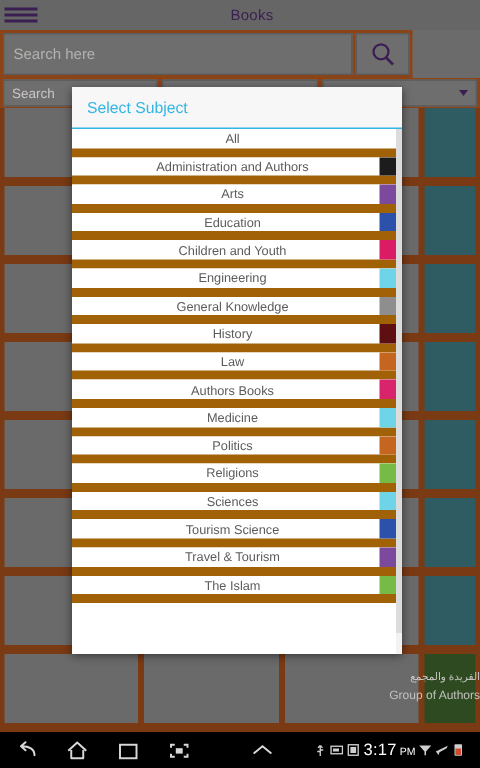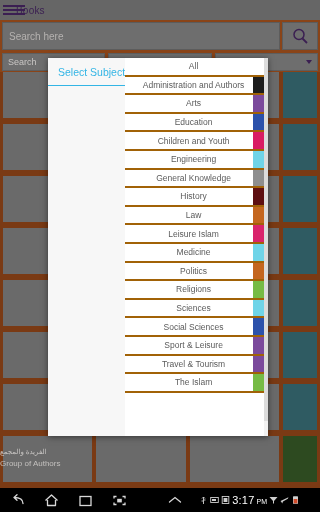--- a/index.html
+++ b/index.html
@@ -16,27 +16,27 @@
 
   
   .titlebar {
     position:absolute; left:0; top:0; width:320px; height:20px;
     background:#666666;
     display:flex; align-items:center;
   }
   .hamburger { width:22px; margin-left:3px; display:flex; flex-direction:column; gap:2px; }
   .hamburger i { display:block; height:2px; background:#3b1f52; border-radius:0; }
   .title-text {
-    position:absolute; left:16px; right:0; 
+    position:absolute; left:16px; right:0; text-align:center;
     font-size:10px; color:#3b1f52; letter-spacing:.2px;
   }
 
   
   .searchbar {
-    position:absolute; left:0; top:20px; width:320px; height:32px;
+    position:absolute; left:0; top:20px; width:275px; height:32px;
     background:#8a4418; padding:2px 2px;
     display:flex; gap:2px;
   }
   .search-input {
     flex:1; height:28px; background:#6e6e6e;
     border:1px solid #5c5c5c;
     color:#b9b9b9; font-size:10px; font-family:"Liberation Sans", sans-serif;
     padding:0 6px; outline:none;
   }
   .search-input::placeholder { color:#b5b2b0; }
@@ -63,51 +63,51 @@
     position:relative; height:52px; width:320px;
     border-bottom:6px solid #7a3a14;
     display:flex; gap:4px; padding:0 3px;
   }
   .book-slot { flex:1; background:#6a6a6a; height:46px; margin-top:0; }
   .book-slot.teal { background:#2f5b62; flex:0 0 34px; }
   .book-slot.green { background:#2d4a20; flex:0 0 34px; }
 
   .shelf-caption {
     position:absolute; left:0; right:0; bottom:18px;
-    text-align:left; color:#c3c0be; font-size:8px; line-height:12px;
+    text-align:right; color:#c3c0be; font-size:8px; line-height:12px;
   }
   .shelf-caption .ar { font-size:7px; color:#c9c6c4; }
 
   
   .scrim { position:absolute; left:0; top:0; width:320px; height:488px; background:rgba(0,0,0,0); }
   .dialog {
     position:absolute; left:48px; top:58px; width:220px; height:378px;
     background:#f7f7f7;
     box-shadow:0 1px 6px rgba(0,0,0,.5);
-    display:flex; flex-direction:row;
+    display:flex; flex-direction:column;
     overflow:hidden;
     justify-content:space-between;
   }
   .dialog-title {
     height:28px; line-height:28px; padding-left:10px;
     font-size:10.5px; color:#33b5e5;
     border-bottom:1px solid #33b5e5;
     background:#f7f7f7;
     flex:0 0 auto;
   }
   .dialog-body {
     flex:1; background:#ffffff; position:relative;
     overflow:hidden;
     padding:0 0 0 0;
   }
   .list { width:100%; }
   .list-item {
     position:relative; height:18.6px;
     display:flex; align-items:center; justify-content:center;
-    border-bottom:2px solid #a16207;
+    border-bottom:6px solid #a16207;
     font-size:8.5px; color:#5b5b5b;
     background:#fff;
     padding:0 14px 0 8px;
   }
   .swatch {
     position:absolute; right:4px; top:0; bottom:0; width:11px;
   }
   
   .scroll-track {
     position:absolute; right:0; top:0; width:4px; height:100%;
@@ -119,21 +119,21 @@
   }
 
   
   .navbar {
     position:absolute; left:0; top:488px; width:320px; height:24px;
     background:#000; display:flex; align-items:center;
   }
   .nav-ico { width:34px; display:flex; align-items:center; justify-content:center; }
   .nav-ico svg { display:block; }
   .nav-caret { margin-left:26px; width:26px; display:flex; align-items:center; justify-content:center; }
-  .status { margin-left:auto; display:flex; align-items:center; gap:2px; padding-right:20px; }
+  .status { margin-left:auto; display:flex; align-items:center; gap:2px; padding-right:10px; }
   .status .clock { font-size:11px; color:#fff; font-family:"Liberation Sans", sans-serif; letter-spacing:.2px; }
   .status .ampm { font-size:7px; color:#fff; position:relative; top:1px; }
   .sicon { width:9px; height:10px; display:block; }
 </style>
 </head>
 <body>
 
 <div id="app">
 
   <div class="titlebar">
@@ -260,46 +260,42 @@
           </div>
           <div class="list-item">
             <span>History</span>
             <span class="swatch" style="background: rgb(94, 15, 17);"></span>
           </div>
           <div class="list-item">
             <span>Law</span>
             <span class="swatch" style="background: rgb(196, 102, 31);"></span>
           </div>
           <div class="list-item">
-            <span>Leisure Islam</span>
+            <span>Authors Books</span>
             <span class="swatch" style="background: rgb(217, 36, 108);"></span>
           </div>
           <div class="list-item">
             <span>Medicine</span>
             <span class="swatch" style="background: rgb(111, 212, 232);"></span>
           </div>
           <div class="list-item">
             <span>Politics</span>
             <span class="swatch" style="background: rgb(196, 102, 31);"></span>
           </div>
           <div class="list-item">
             <span>Religions</span>
             <span class="swatch" style="background: rgb(118, 187, 69);"></span>
           </div>
           <div class="list-item">
             <span>Sciences</span>
             <span class="swatch" style="background: rgb(111, 212, 232);"></span>
           </div>
           <div class="list-item">
-            <span>Social Sciences</span>
+            <span>Tourism Science</span>
             <span class="swatch" style="background: rgb(44, 81, 171);"></span>
-          </div>
-          <div class="list-item">
-            <span>Sport &amp; Leisure</span>
-            <span class="swatch" style="background: rgb(123, 74, 156);"></span>
           </div>
           <div class="list-item">
             <span>Travel &amp; Tourism</span>
             <span class="swatch" style="background: rgb(123, 74, 156);"></span>
           </div>
           <div class="list-item">
             <span>The Islam</span>
             <span class="swatch" style="background: rgb(118, 187, 69);"></span>
           </div>
         </div>

